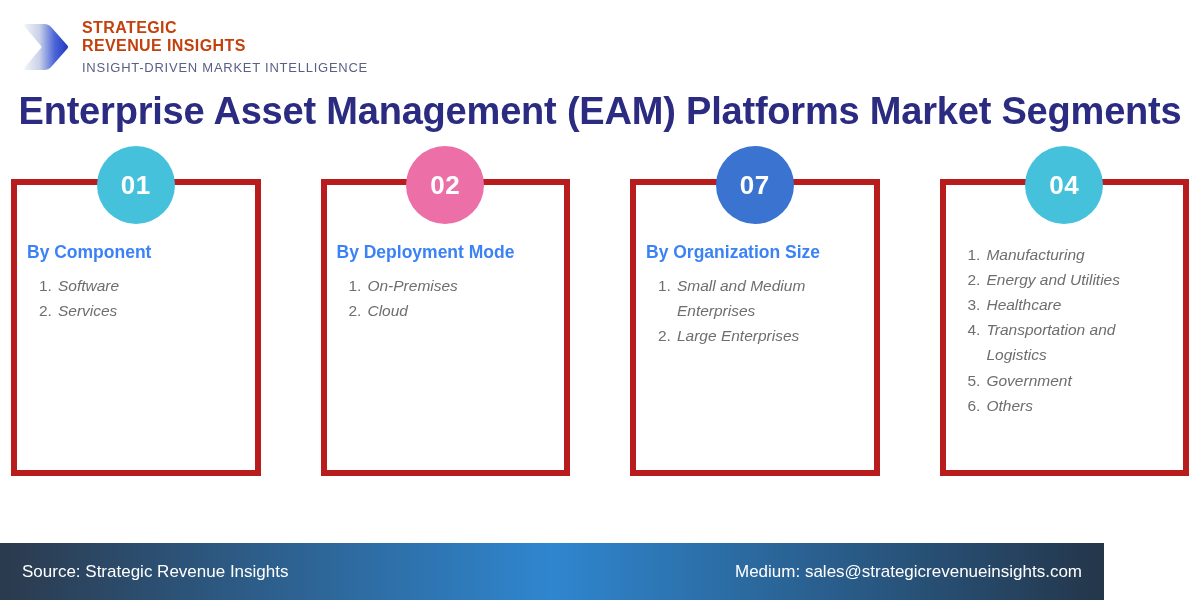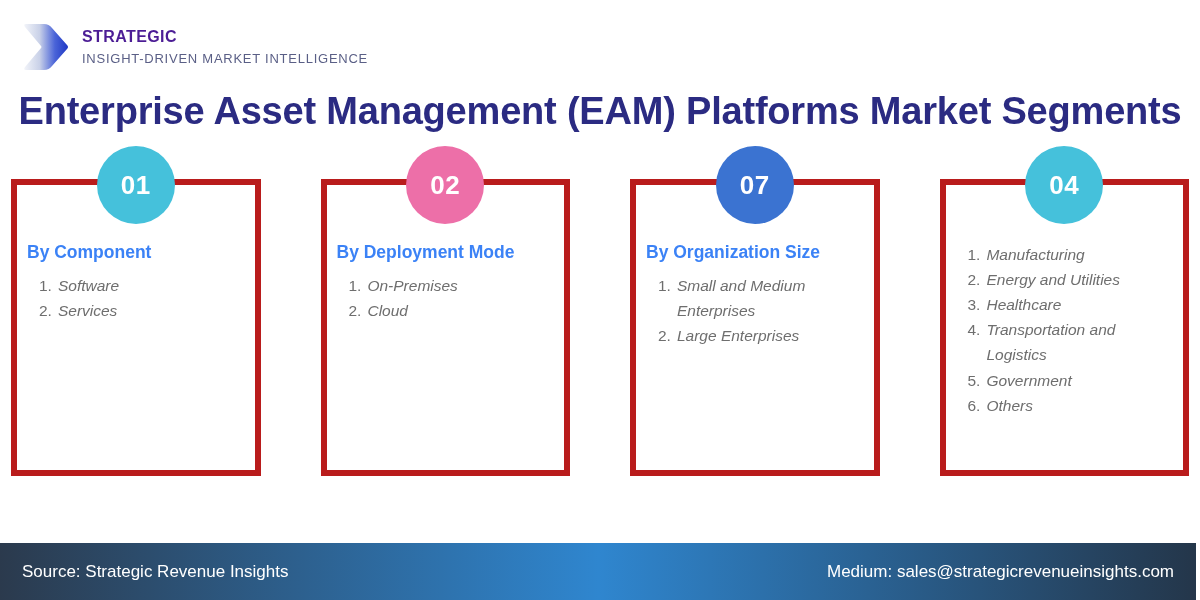--- a/index.html
+++ b/index.html
@@ -24,21 +24,21 @@
     top: 18px;
     display: flex;
     align-items: center;
     gap: 10px;
   }
   .logo-mark { width: 50px; height: 58px; flex: 0 0 auto; }
   .logo-text { display: flex; flex-direction: column; justify-content: center; }
   .logo-line1, .logo-line2 {
     font-size: 16px;
     font-weight: bold;
-    color: #4c1d95;
+    color: #c2410c;
     letter-spacing: 0.4px;
     line-height: 1.08;
   }
   .logo-tagline {
     font-size: 13px;
     color: #5a5f86;
     letter-spacing: 0.75px;
     margin-top: 6px;
     white-space: nowrap;
   }
@@ -112,21 +112,21 @@
     align-items: flex-start;
   }
   .li-num { flex: 0 0 auto; }
   .li-text { flex: 1 1 auto; font-style: italic; }
 
   
   .footer {
     position: absolute;
     left: 0;
     bottom: 0;
-    width: 1196px;
+    width: 1104px;
     height: 57px;
     background: linear-gradient(90deg,
         #2b3a4d 0%,
         #2e79bd 48%,
         #2f86cf 55%,
         #24364a 100%);
     display: flex;
     align-items: center;
     justify-content: space-between;
     padding: 0 22px;
@@ -150,20 +150,21 @@
             <stop offset="35%" stop-color="#c9d1e8"></stop>
             <stop offset="70%" stop-color="#4a64d8"></stop>
             <stop offset="100%" stop-color="#1f38c4"></stop>
           </linearGradient>
         </defs>
         <path d="M4 6 L22 6 Q27 6 30 10 L45 27 Q47 29 45 31 L30 48 Q27 52 22 52 L4 52 Q1 52 3 49 L19 30 Q20 29 19 28 L3 9 Q1 6 4 6 Z" fill="url(#chevGrad)"></path>
       </svg>
     </span>
     <span class="logo-text">
       <span class="logo-line1">STRATEGIC</span>
+      <span class="logo-line2">REVENUE INSIGHTS</span>
       <span class="logo-tagline">INSIGHT-DRIVEN MARKET INTELLIGENCE</span>
     </span>
   </div>
 
   <div class="title">Enterprise Asset Management (EAM) Platforms Market Segments</div>
 
   <div class="cards">
 
     <div class="card">
       <div class="badge" style="background:#45c1db">01</div>

